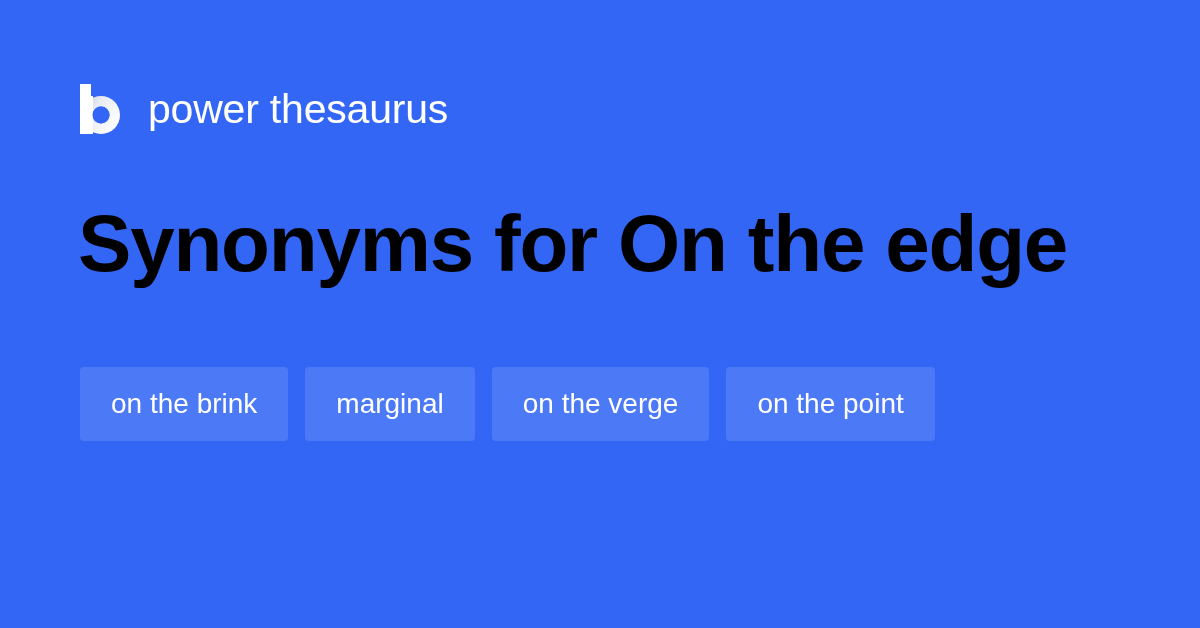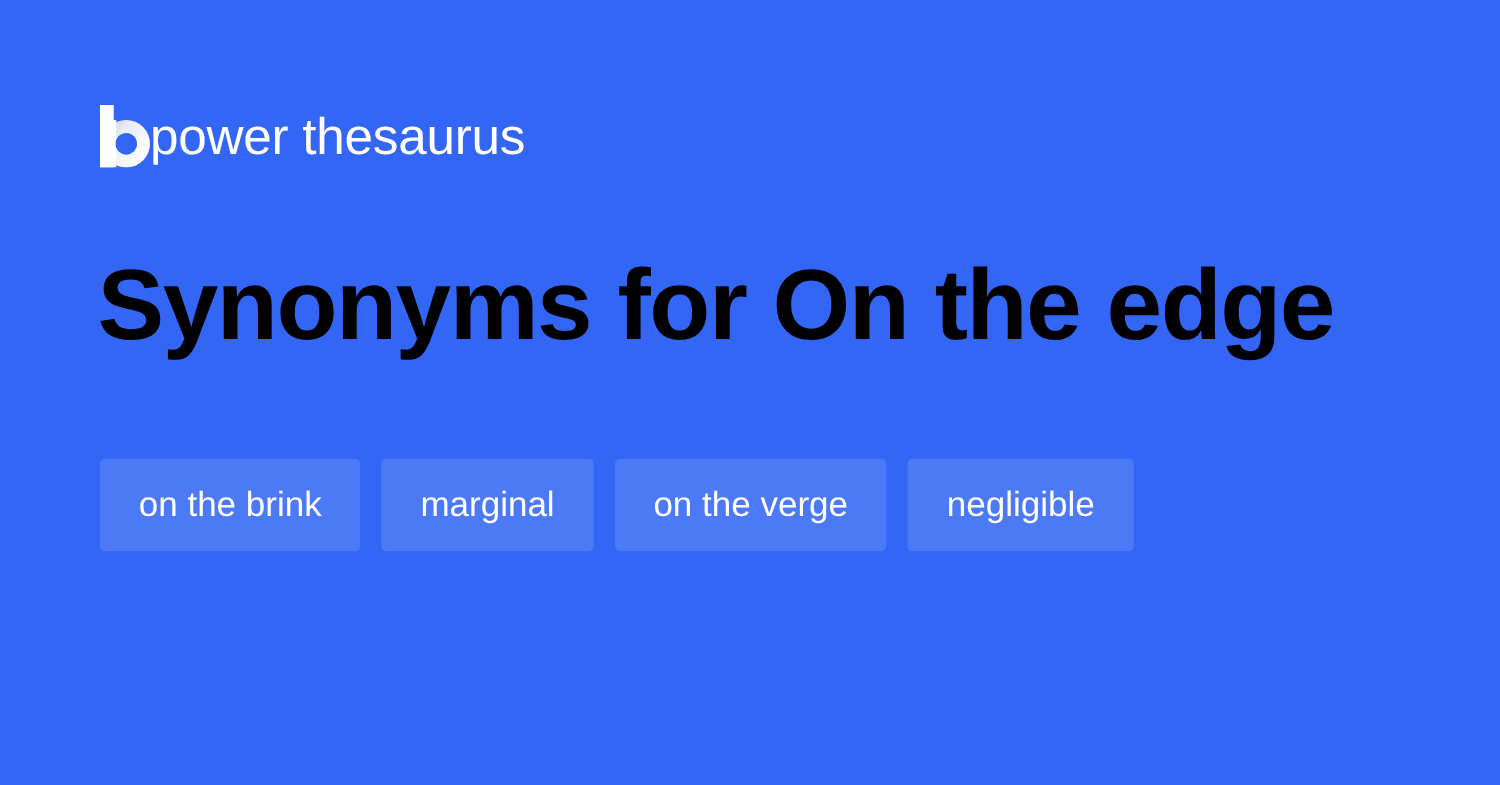--- a/index.html
+++ b/index.html
@@ -28,20 +28,21 @@
   }
 
   .logo-mark {
     width: 40px;
     height: 50px;
     display: block;
     flex: 0 0 auto;
   }
 
   .brand-name {
+    margin-left: 28px;
     color: #ffffff;
     font-size: 41px;
     font-weight: 400;
     letter-spacing: -0.2px;
     line-height: 1;
     white-space: nowrap;
   }
 
   
   .headline {
@@ -108,14 +109,14 @@
   </span>
   <span class="brand-name">power thesaurus</span>
 </div>
 
 <h1 class="headline">Synonyms for On the edge</h1>
 
 <div class="chips">
   <div class="chip">on the brink</div>
   <div class="chip">marginal</div>
   <div class="chip">on the verge</div>
-  <div class="chip">negligible</div>
+  <div class="chip">on the point</div>
 </div>
 
 </body></html>

